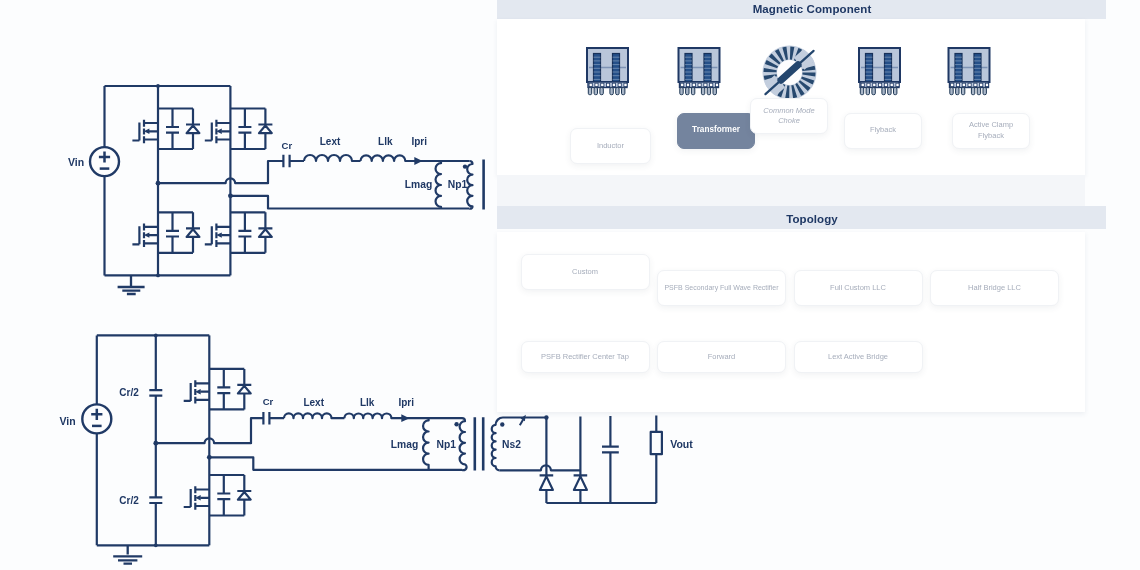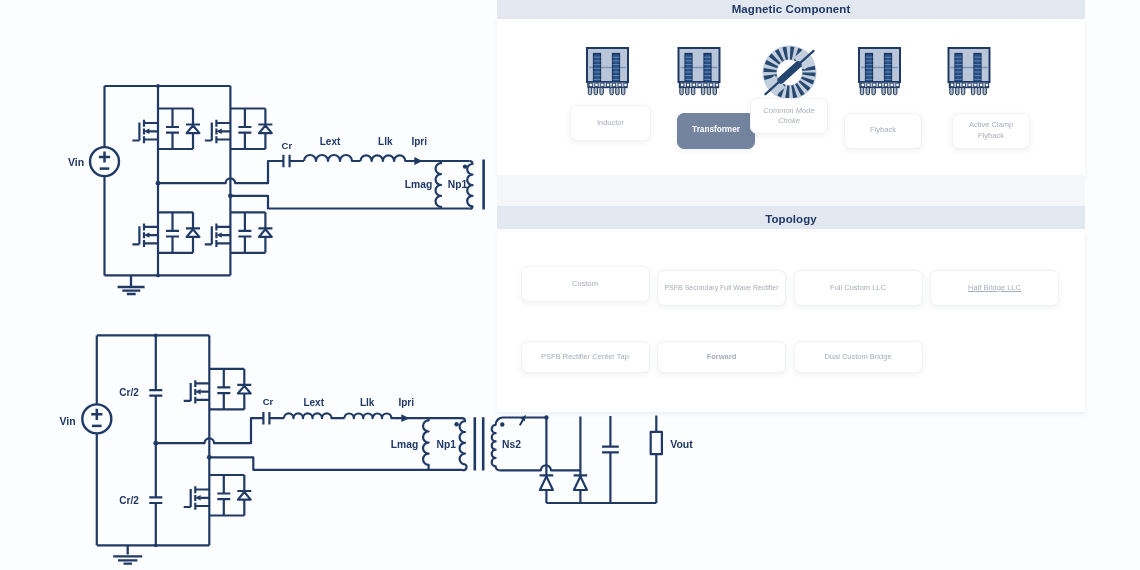--- a/index.html
+++ b/index.html
@@ -1,19 +1,19 @@
 <!DOCTYPE html>
 <html><head>
 <meta charset="utf-8">
 <style>
   html,body{margin:0;padding:0;width:1140px;height:570px;overflow:hidden;
     background:#fcfdfe;font-family:"Liberation Sans",sans-serif;}
   .abs{position:absolute;}
   .hdr{position:absolute;left:497px;width:588px;background:#e3e8f0;
-    color:#1f3864;font-weight:bold;font-size:11.5px;text-align:center;letter-spacing:0.1px;}
+    color:#1f3864;font-weight:bold;font-size:11.5px;text-align:center;letter-spacing:0.1px;padding-left:21px;}
   .panel{position:absolute;left:497px;width:588px;background:#ffffff;
     box-shadow:0 2px 5px rgba(40,60,100,0.08);}
   .btn{position:absolute;background:#fff;border:1px solid #f0f2f5;border-radius:7px;
     box-shadow:0 2px 6px rgba(60,70,90,0.07);color:#a6adbb;font-size:7.5px;
     display:flex;align-items:center;justify-content:center;text-align:center;line-height:10.5px;}
   .btn.sel{background:#74849e;border-color:#74849e;color:#ffffff;font-weight:bold;font-size:8.2px;}
 </style>
 </head>
 <body>
 
@@ -241,35 +241,35 @@
       <rect x="-33.5" y="-1.1" width="67" height="2.2" rx="1.1"></rect>
       <rect x="-15" y="-3.6" width="30" height="7.2" rx="3.6"></rect>
     </g>
   </g>
 
   <use href="#xicon" x="382.5" y="8"></use>
 
   <use href="#xicon" x="472" y="8"></use>
 </svg>
 
-<div class="btn" style="left:570px;top:105px;width:79px;height:34px;">Inductor</div>
+<div class="btn" style="left:570px;top:128px;width:79px;height:34px;">Inductor</div>
 
 <div class="btn sel" style="left:661px;top:112.5px;width:76px;height:34px;margin-left:16px;">Transformer</div>
 
 <div class="btn" style="left:750px;top:98px;width:76px;height:34px;font-style:italic;">Common Mode<br>Choke</div>
 
 <div class="btn" style="left:844px;top:112.5px;width:76px;height:34px;">Flyback</div>
 
 <div class="btn" style="left:952px;top:112.5px;width:76px;height:34px;">Active Clamp<br>Flyback</div>
 
-<div class="btn" style="left:520.5px;top:266px;width:127px;height:34px;">Custom</div>
+<div class="btn" style="left:520.5px;top:254px;width:127px;height:34px;">Custom</div>
 
 <div class="btn" style="left:657px;top:270px;width:127px;height:34px;font-size:7px;white-space:nowrap;">PSFB Secondary Full Wave Rectifier</div>
 
 <div class="btn" style="left:793.5px;top:270px;width:127px;height:34px;">Full Custom LLC</div>
 
-<div class="btn" style="left:930px;top:270px;width:127px;height:34px;text-decoration:underline;">Half Bridge LLC</div>
+<div class="btn" style="left:930px;top:270px;width:127px;height:34px;">Half Bridge LLC</div>
 
 <div class="btn" style="left:520.5px;top:341px;width:127px;height:30px;">PSFB Rectifier Center Tap</div>
 
-<div class="btn" style="left:657px;top:341px;width:127px;height:30px;font-weight:bold;">Forward</div>
-
-<div class="btn" style="left:793.5px;top:341px;width:127px;height:30px;">Dual Custom Bridge</div>
+<div class="btn" style="left:657px;top:341px;width:127px;height:30px;">Forward</div>
+
+<div class="btn" style="left:793.5px;top:341px;width:127px;height:30px;">Lext Active Bridge</div>
 
 </body></html>

